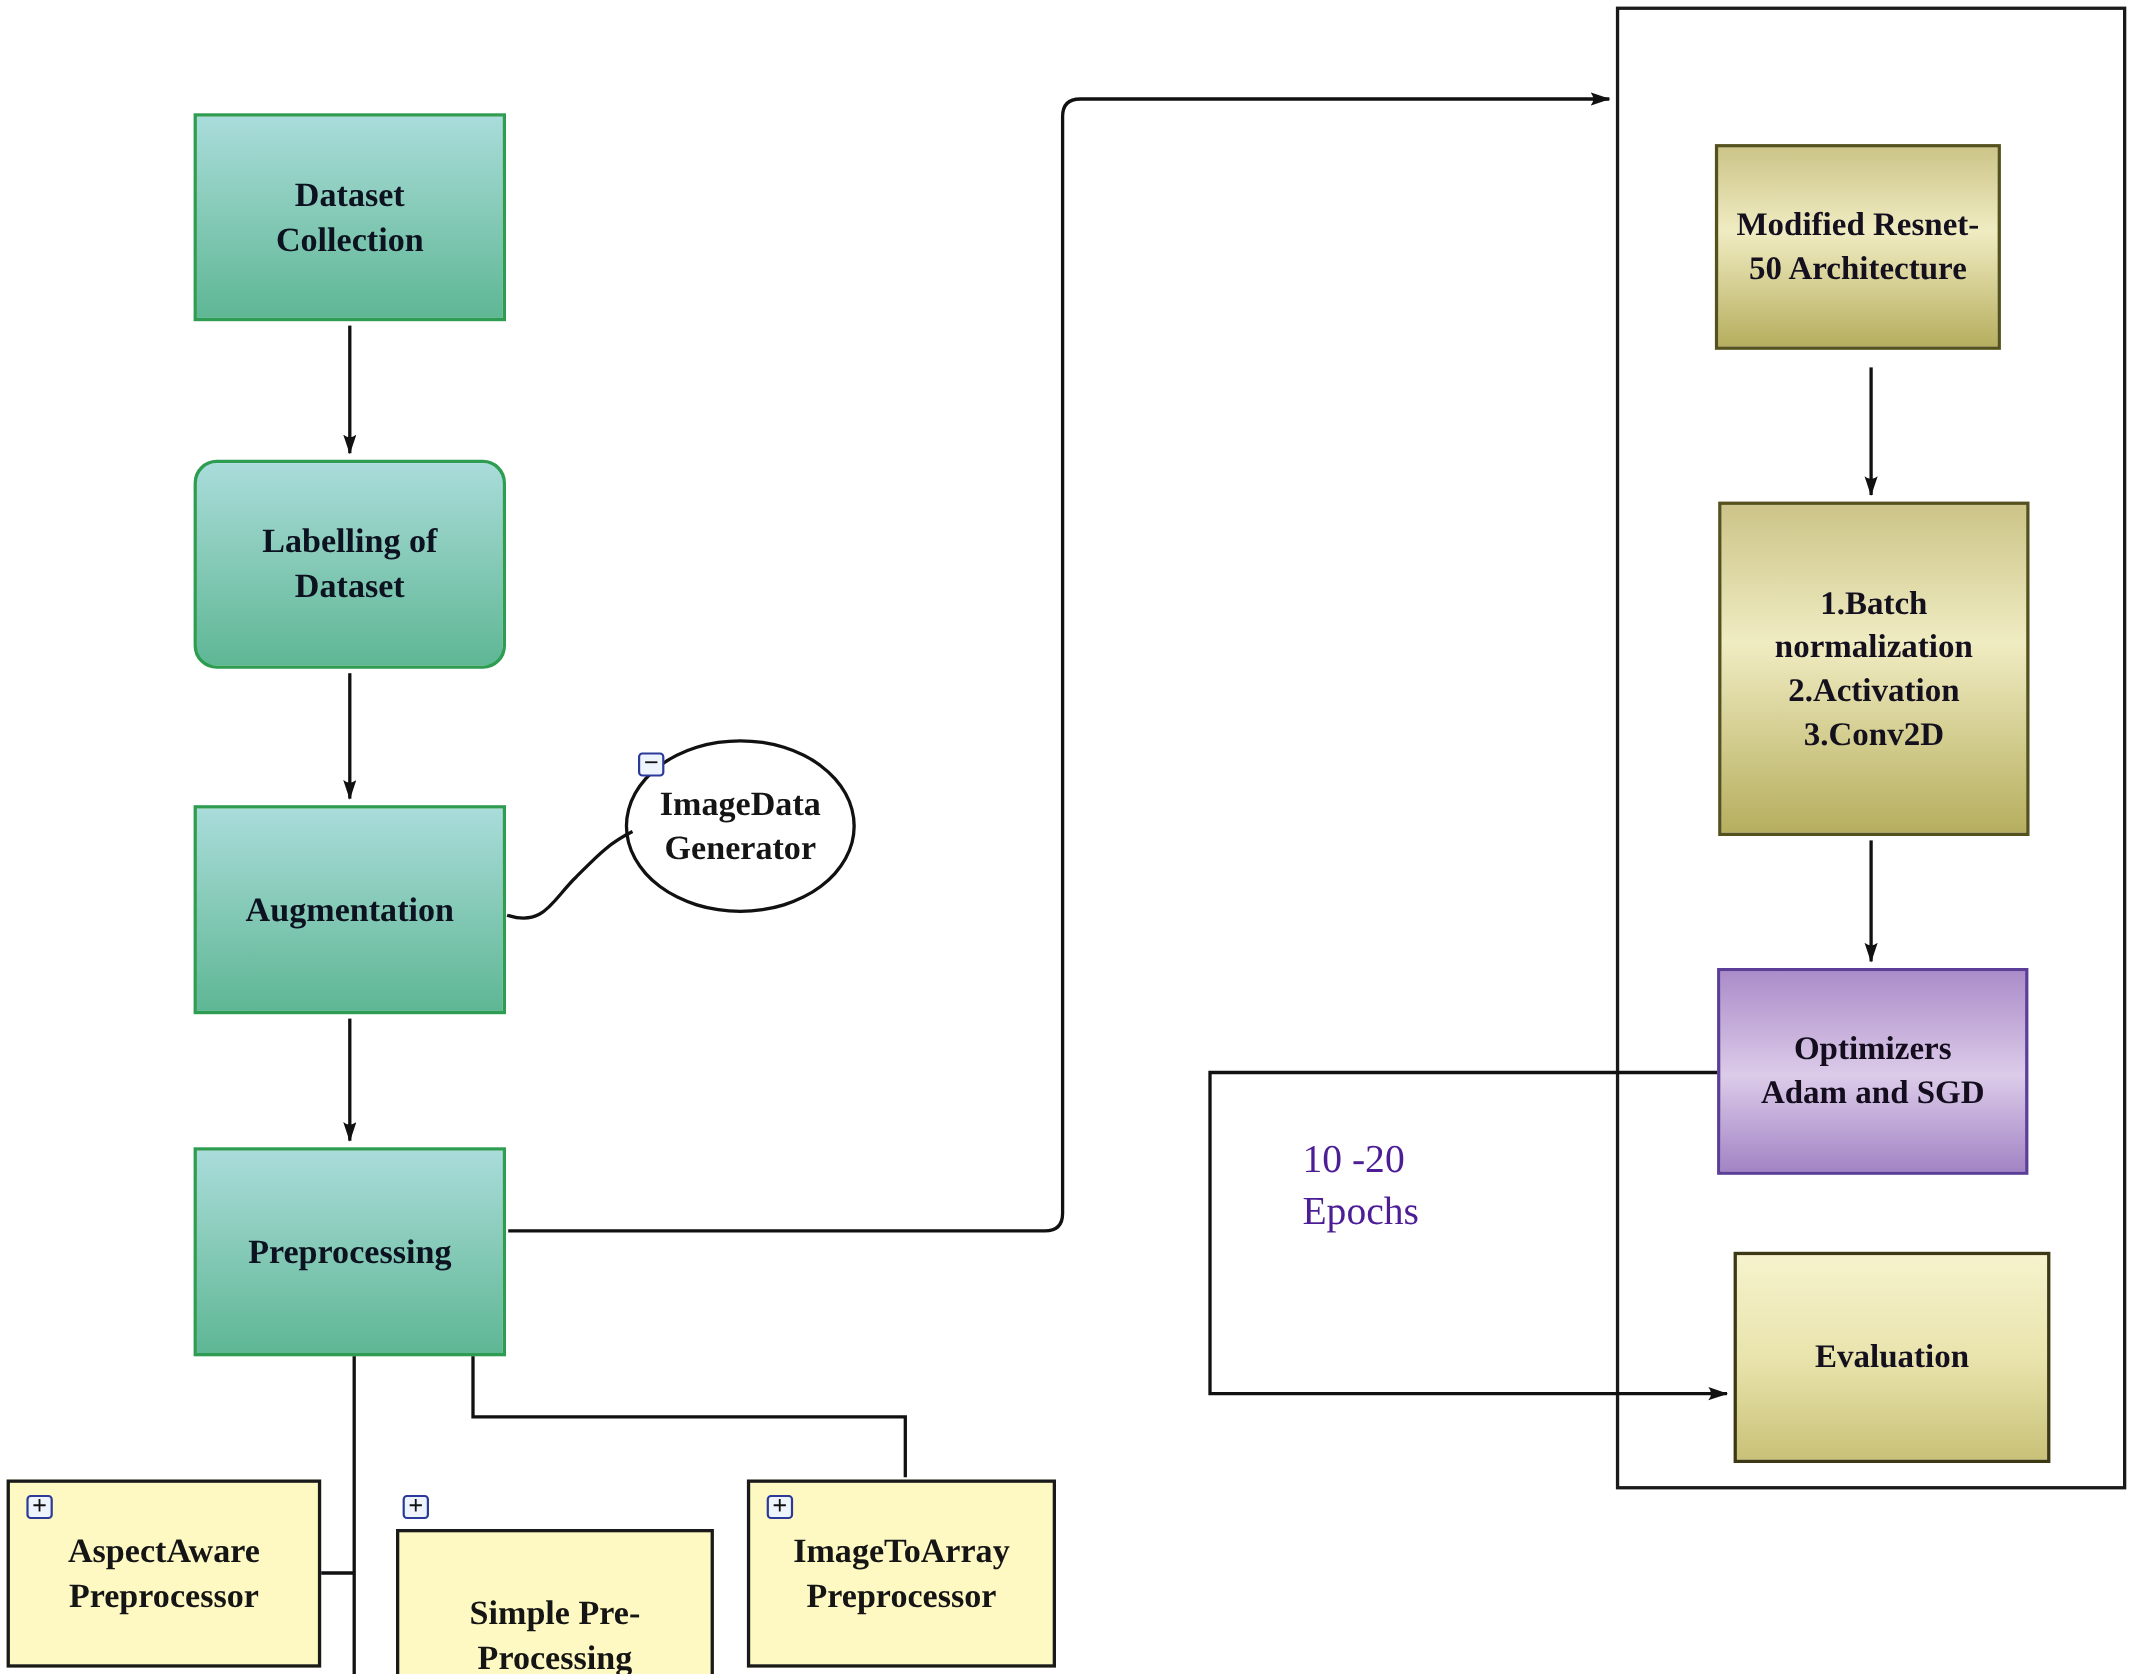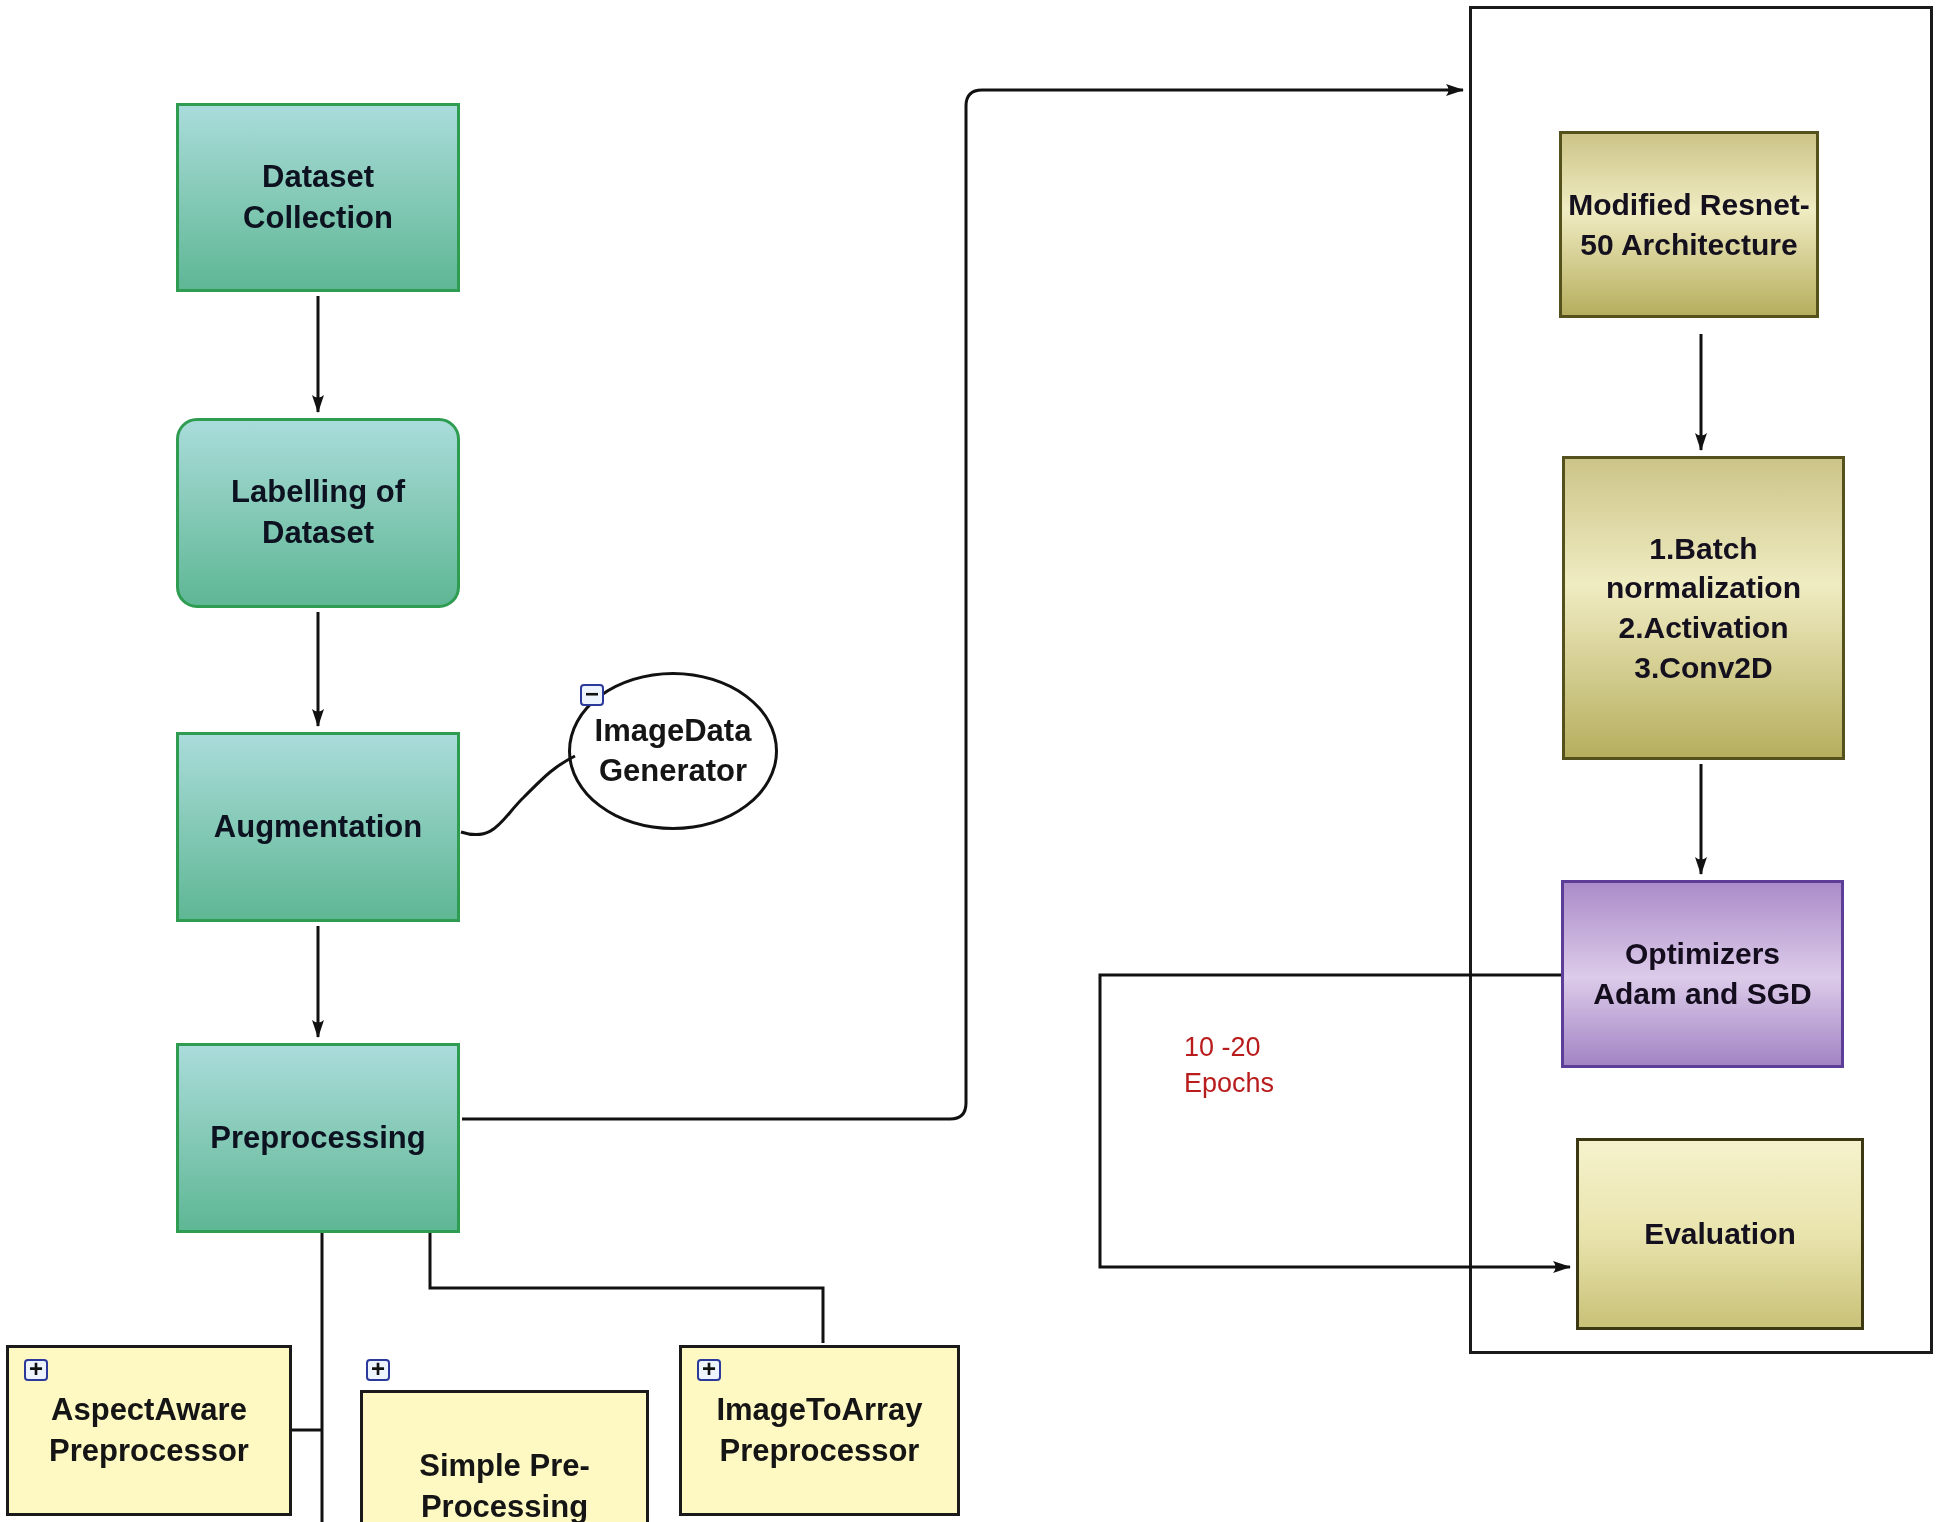--- a/index.html
+++ b/index.html
@@ -1,18 +1,18 @@
 <!DOCTYPE html>
 <html style="--teal_top: #a9dcdb; --teal_mid: #8ccdbd; --teal_bottom: #5eb795; --teal_border: #2e9c51; --olive_top: #ccc488; --olive_mid: #f0ecc2; --olive_bottom: #b6ae5e; --olive_border: #55511c; --evaluation_top: #f6f2cc; --evaluation_mid: #e9e4ad; --evaluation_bottom: #c9c178; --evaluation_border: #3c3814; --purple_top: #ab8cc9; --purple_mid: #dccbe9; --purple_bottom: #a284c4; --purple_border: #5c3e99; --icon_border: #2b3a9a; --icon_bg: #eef4fd; --wire: #111111;"><head>
 <meta charset="utf-8">
 <style>
   html,body { margin:0; padding:0; background:#ffffff; }
   .canvas {
     position:relative; width:1940px; height:1522px; background:#ffffff;
-    font-family:Liberation Sans, sans-serif; color:#101018; overflow:hidden;
+    font-family:Liberation Serif, serif; color:#101018; overflow:hidden;
   }
   .node {
     position:absolute; box-sizing:border-box;
     display:flex; align-items:center; justify-content:center;
     text-align:center; white-space:pre-line; line-height:1.32;
   }
   .teal {
     background:linear-gradient(180deg, var(--teal_top) 0%, var(--teal_mid) 40%, var(--teal_bottom) 100%);
     border:3px solid var(--teal_border);
     font-weight:bold; font-size:31px; color:#0c1220;
@@ -50,21 +50,21 @@
   .mini-icon {
     position:absolute; box-sizing:border-box;
     width:24px; height:22px; border:2px solid var(--icon_border);
     background:var(--icon_bg); border-radius:4px;
     display:flex; align-items:center; justify-content:center;
     font-size:24px; font-weight:bold; line-height:1; color:#111;
     padding-bottom:2px; cursor:pointer;
   }
   .loop-label {
     position:absolute; white-space:pre-line; text-align:left;
-    font-size:27px; font-weight:400; line-height:1.32; color:#b91c1c;
+    font-size:36px; font-weight:400; line-height:1.32; color:#4c1d95;
   }
   svg.wires { position:absolute; left:0; top:0; pointer-events:none; }
 </style>
 </head>
 <body>
 
 <div class="canvas">
 
   <div class="node teal" style="left:176px; top:103px; width:284px; height:189px;">Dataset
 Collection</div>

